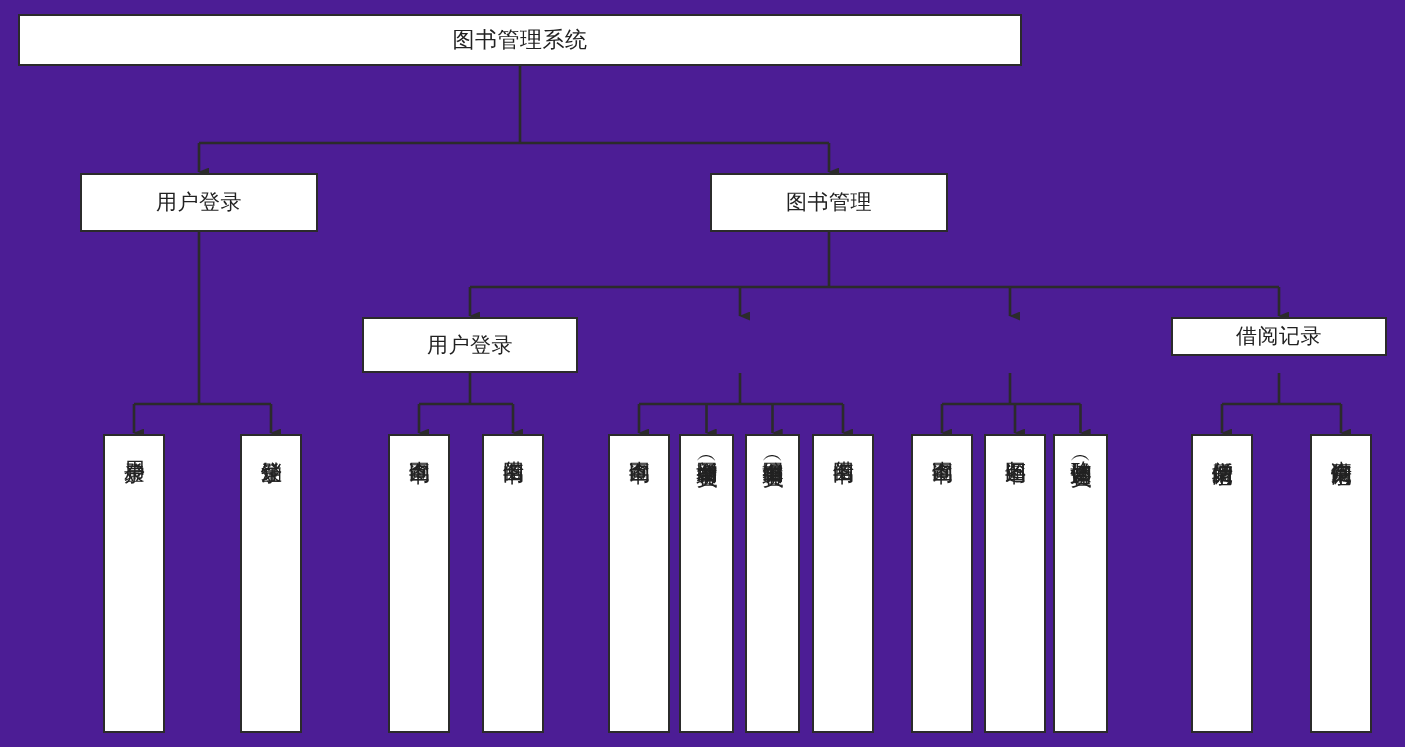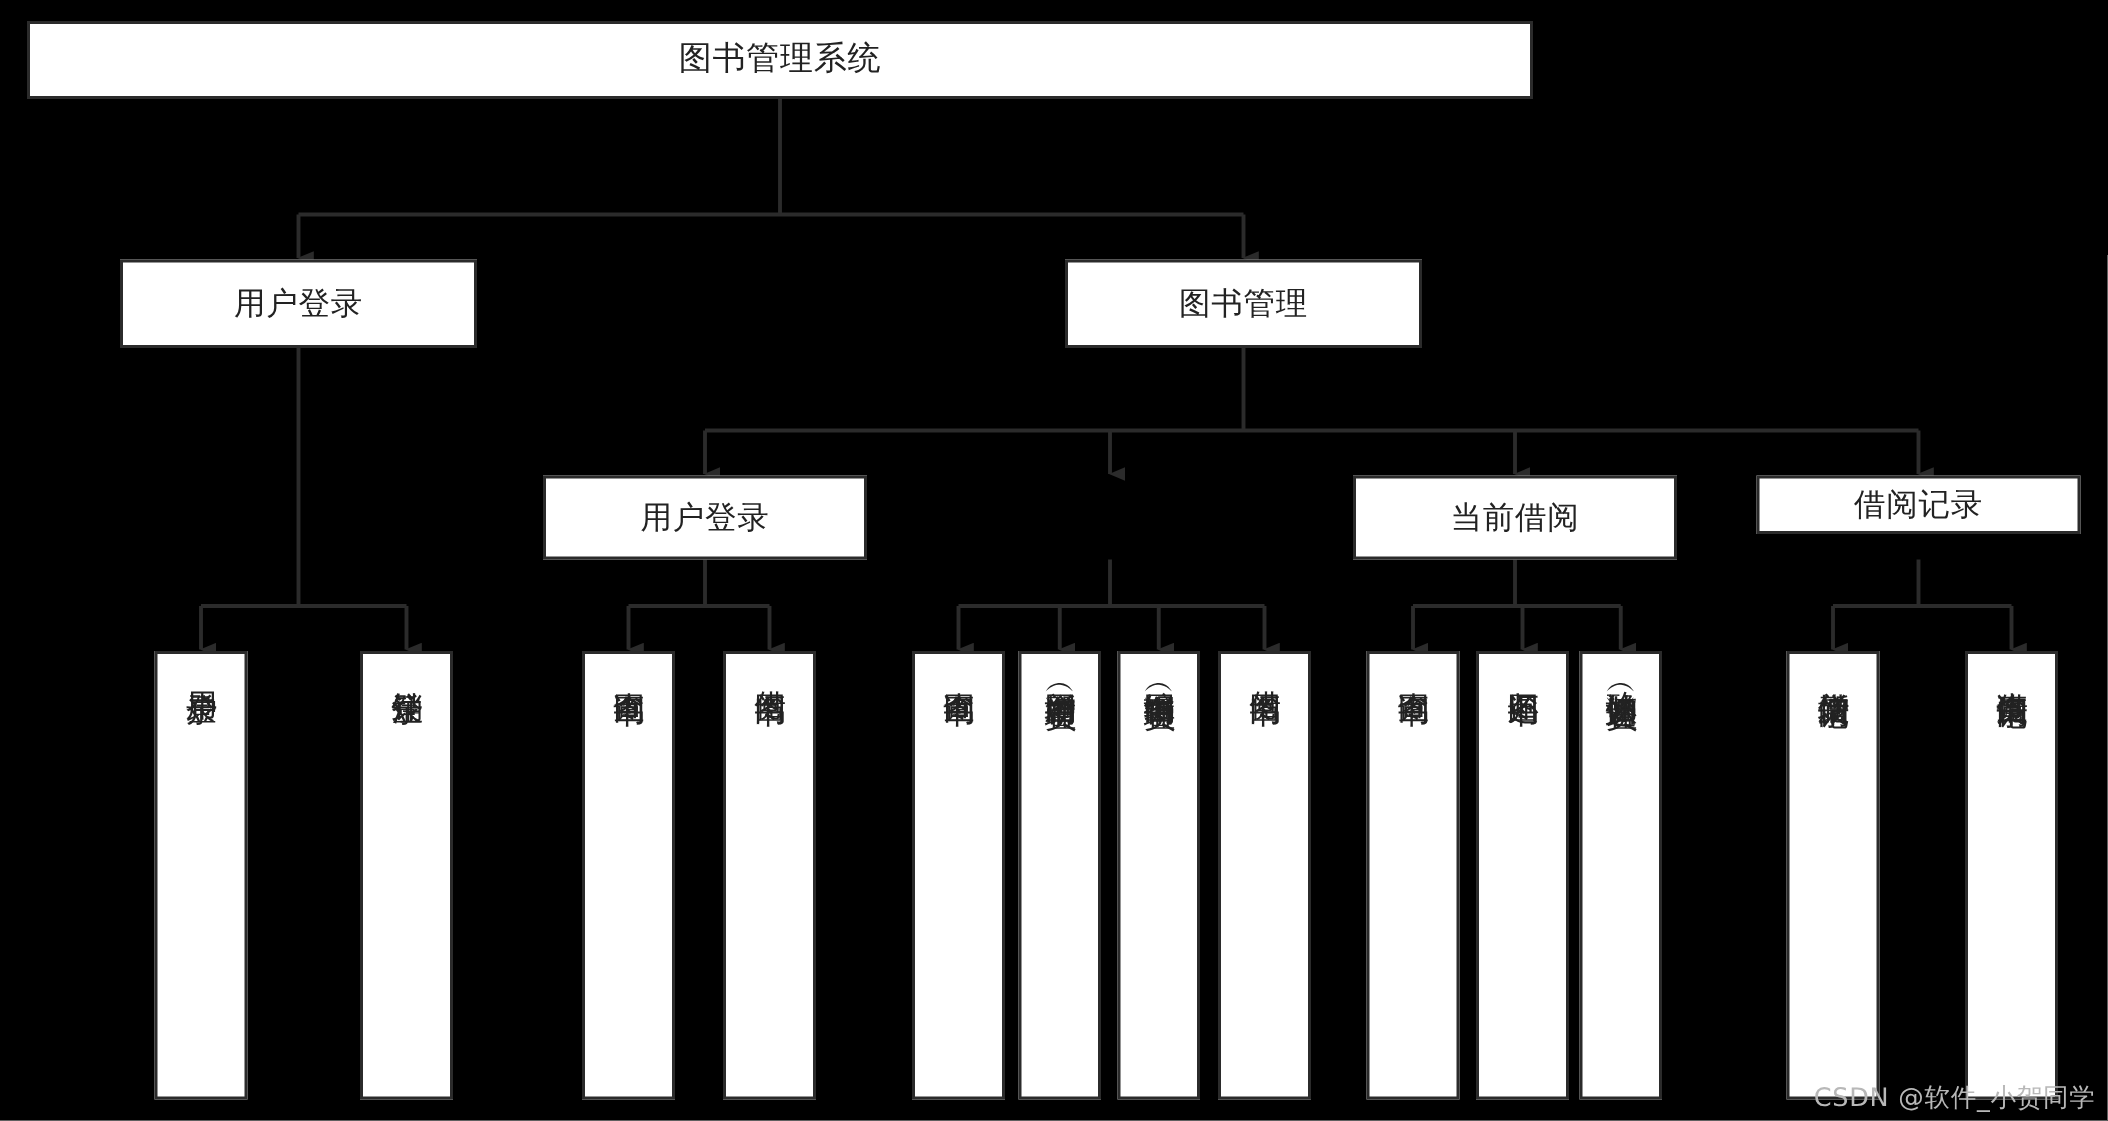--- a/index.html
+++ b/index.html
@@ -11,21 +11,21 @@
     width: 1405px;
     height: 747px;
     font-family: "DejaVu Sans", "Liberation Sans", sans-serif;
     overflow: hidden;
     position: relative;
   }
   #diagram-root {
     position: relative;
     width: 1405px;
     height: 747px;
-    background: #000000;
+    background: #4c1d95;
   }
   svg.edges {
     position: absolute;
     left: 0;
     top: 0;
     width: 1405px;
     height: 747px;
     pointer-events: none;
   }
   .node {
@@ -126,23 +126,20 @@
   <div class="node" style="left: 80px; top: 173px; width: 238px; height: 59px;">
     <span class="label">用户登录</span>
   </div>
   <div class="node" style="left: 710px; top: 173px; width: 238px; height: 59px;">
     <span class="label">图书管理</span>
   </div>
 
   <div class="node" style="left: 362px; top: 317px; width: 216px; height: 56px;">
     <span class="label">用户登录</span>
   </div>
-  <div class="node" style="left: 902px; top: 317px; width: 216px; height: 56px;">
-    <span class="label">当前借阅</span>
-  </div>
   <div class="node" style="left: 1171px; top: 317px; width: 216px; height: 39px;">
     <span class="label">借阅记录</span>
   </div>
 
   <div class="node vertical" style="left: 103px; top: 434px; width: 62px; height: 299px;">
     <span class="label">用户登录</span>
   </div>
   <div class="node vertical" style="left: 240px; top: 434px; width: 62px; height: 299px;">
     <span class="label">注销登录</span>
   </div>
@@ -177,14 +174,13 @@
     <span class="label">确认归还（管理员）</span>
   </div>
 
   <div class="node vertical" style="left: 1191px; top: 434px; width: 62px; height: 299px;">
     <span class="label">新增借阅记录</span>
   </div>
   <div class="node vertical" style="left: 1310px; top: 434px; width: 62px; height: 299px;">
     <span class="label">查询借阅记录</span>
   </div>
 
-  <div class="watermark">CSDN @软件_小贺同学</div>
 </div>
 
 </body></html>

